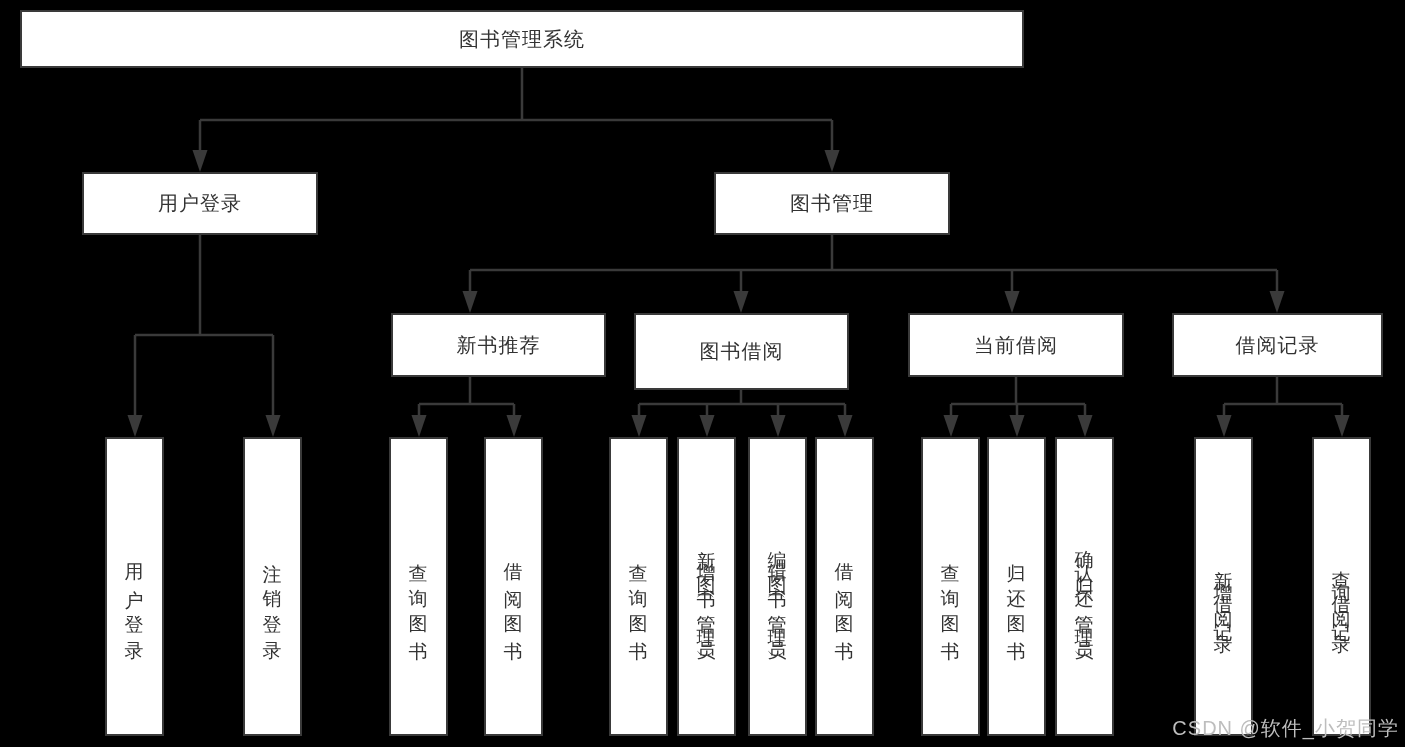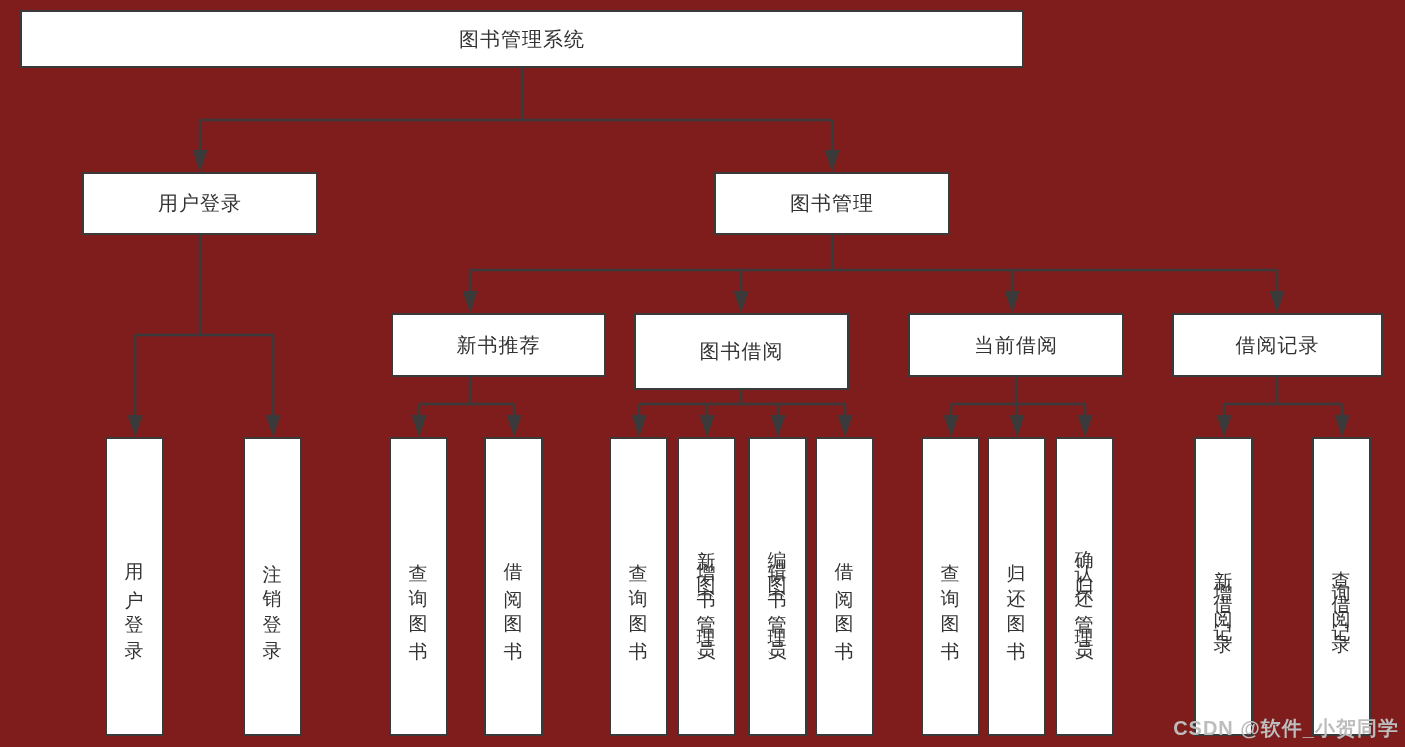--- a/index.html
+++ b/index.html
@@ -1,19 +1,19 @@
 <!DOCTYPE html>
 <html><head>
 <meta charset="utf-8">
 <style>
   html,body{margin:0;padding:0;background:#ffffff;}
   .canvas{
     position:relative;
     width:1405px;height:747px;
-    background:#7f1d1d;
+    background:#000000;
     font-family:"Liberation Sans","DejaVu Sans",sans-serif;
     overflow:hidden;
   }
   .wires{position:absolute;left:0;top:0;pointer-events:none;}
   .box{
     position:absolute;
     box-sizing:border-box;
     background:#ffffff;
     border:2.5px solid #3a3a3a;
     display:flex;align-items:center;justify-content:center;
@@ -33,21 +33,20 @@
   .vtext.short{letter-spacing:26px;transform:translateY(13px);}
   .vtext.mid{letter-spacing:13px;transform:translateY(7px);}
   .watermark{
     position:absolute;
     right:6px;bottom:5px;
     font-size:20px;
     color:#bdbdbd;
     letter-spacing:1px;
     z-index:5;
     white-space:nowrap;
-    font-weight:bold;
   }
 </style>
 </head>
 <body>
 
 <div class="canvas">
 
   <svg class="wires" width="1405" height="747" viewBox="0 0 1405 747">
     <g stroke="#3a3a3a" stroke-width="2.5" fill="none">
 

